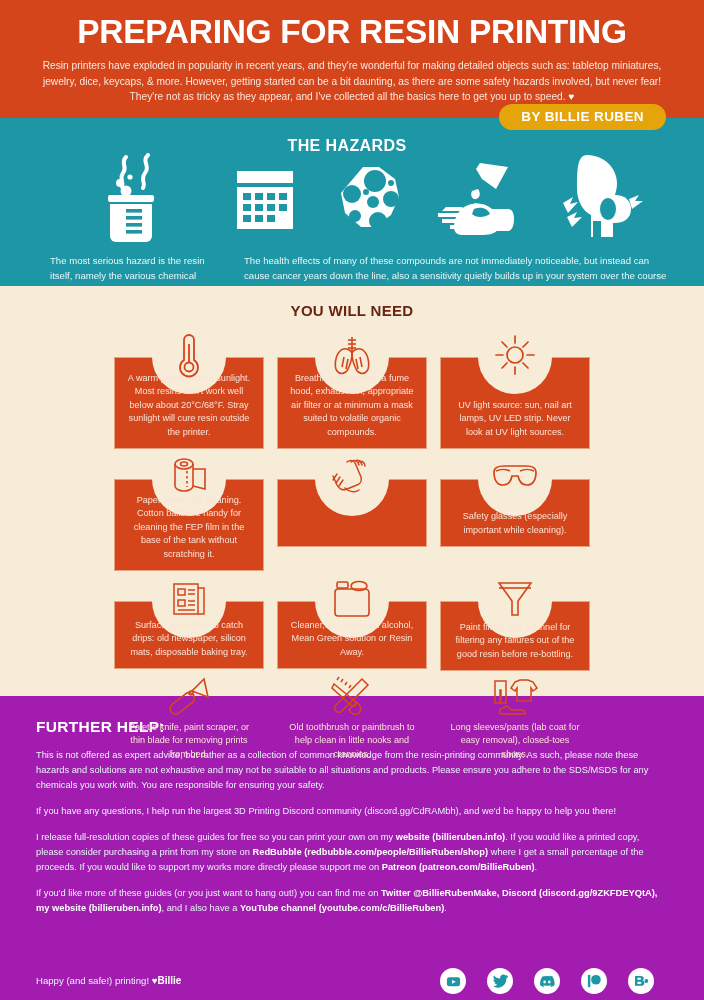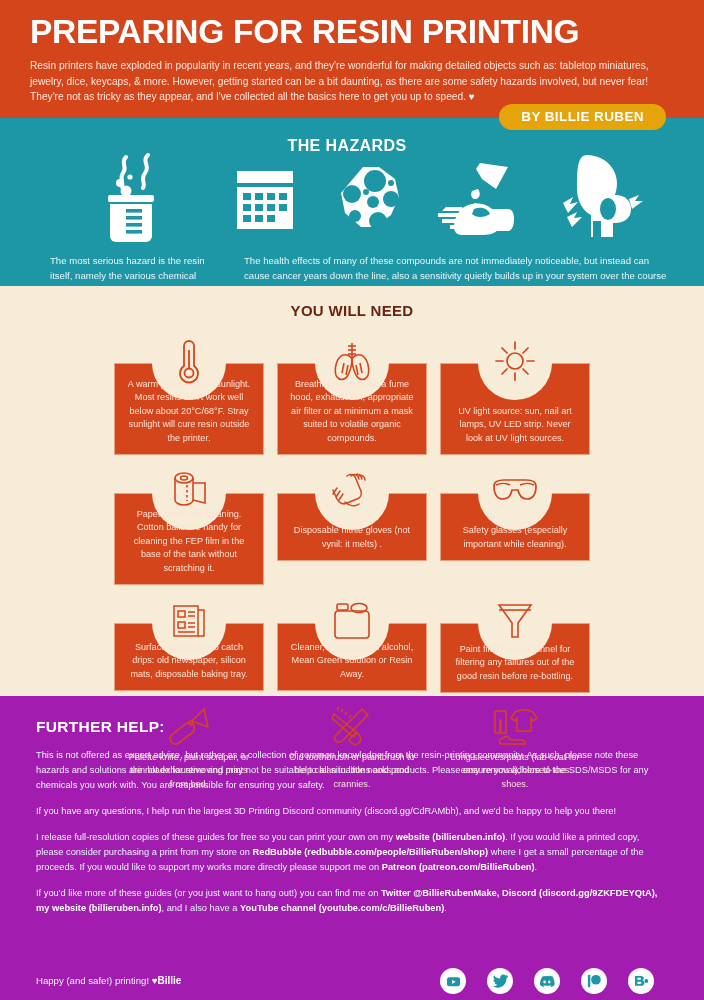--- a/index.html
+++ b/index.html
@@ -10,20 +10,21 @@
     overflow: hidden;
   }
   .page { position: relative; width: 704px; height: 1000px; }
 
   
   .header {
     background: #d4451c;
     padding: 14px 30px 18px 30px;
     position: relative;
     height: 118px;
+    text-align: center;
   }
   .title {
     color: #ffffff;
     font-size: 33.5px;
     font-weight: bold;
     letter-spacing: -0.3px;
     line-height: 1.05;
     white-space: nowrap;
   }
   .intro {
@@ -90,27 +91,27 @@
     padding: 16px 0 28px 0;
     position: relative;
     height: 410px;
   }
   .need h2 {
     color: #6b2413;
     font-size: 15px;
     font-weight: bold;
     text-align: center;
     letter-spacing: 0.3px;
-    margin-bottom: 14px;
+    margin-bottom: 8px;
   }
   .card-grid {
     display: flex;
     flex-wrap: wrap;
     justify-content: center;
-    gap: 8px 13px;
+    gap: 0 13px;
     padding: 0 36px;
   }
   .card {
     width: 150px;
     position: relative;
     padding-top: 30px;
   }
   .card-body {
     background: #d4451c;
     border: 1px solid #e8a281;
@@ -396,21 +397,20 @@
         <div class="card-icon">
           <svg width="46" height="42" viewBox="0 0 46 42" fill="none" stroke="#d4451c" stroke-width="1.5" stroke-linecap="round">
             <path d="M18 6 c4 -3 8 -1 9 3 l5 12 c1 4 -1 7 -4 8 l-10 4 c-4 2 -8 0 -10 -4 l-4 -9"></path>
             <path d="M22 6 c3 -3 7 -1 8 3 M26 5 c3 -2 6 0 7 4 M30 6 c3 -2 6 1 6 4"></path>
             <path d="M8 18 l-4 6 M11 21 l-4 6 M14 24 l-4 6"></path>
             <path d="M16 32 c4 4 10 5 14 2"></path>
           </svg>
         </div>
         <div class="card-body">
           <div class="notch"></div>
-          <p class="card-text">Disposable nitrile gloves (not vynil: it melts) .</p>
         </div>
       </div>
 
       <div class="card row2">
         <div class="card-icon">
           <svg width="50" height="30" viewBox="0 0 50 30" fill="none" stroke="#d4451c" stroke-width="1.7">
             <path d="M4 10 c0 -4 4 -6 10 -6 h22 c6 0 10 2 10 6 c0 8 -3 13 -9 13 c-5 0 -8 -4 -9 -9 h-6 c-1 5 -4 9 -9 9 c-6 0 -9 -5 -9 -13 z"></path>
             <path d="M6 9 c4 -2 10 -2 14 0 M30 9 c4 -2 10 -2 14 0"></path>
           </svg>
         </div>

